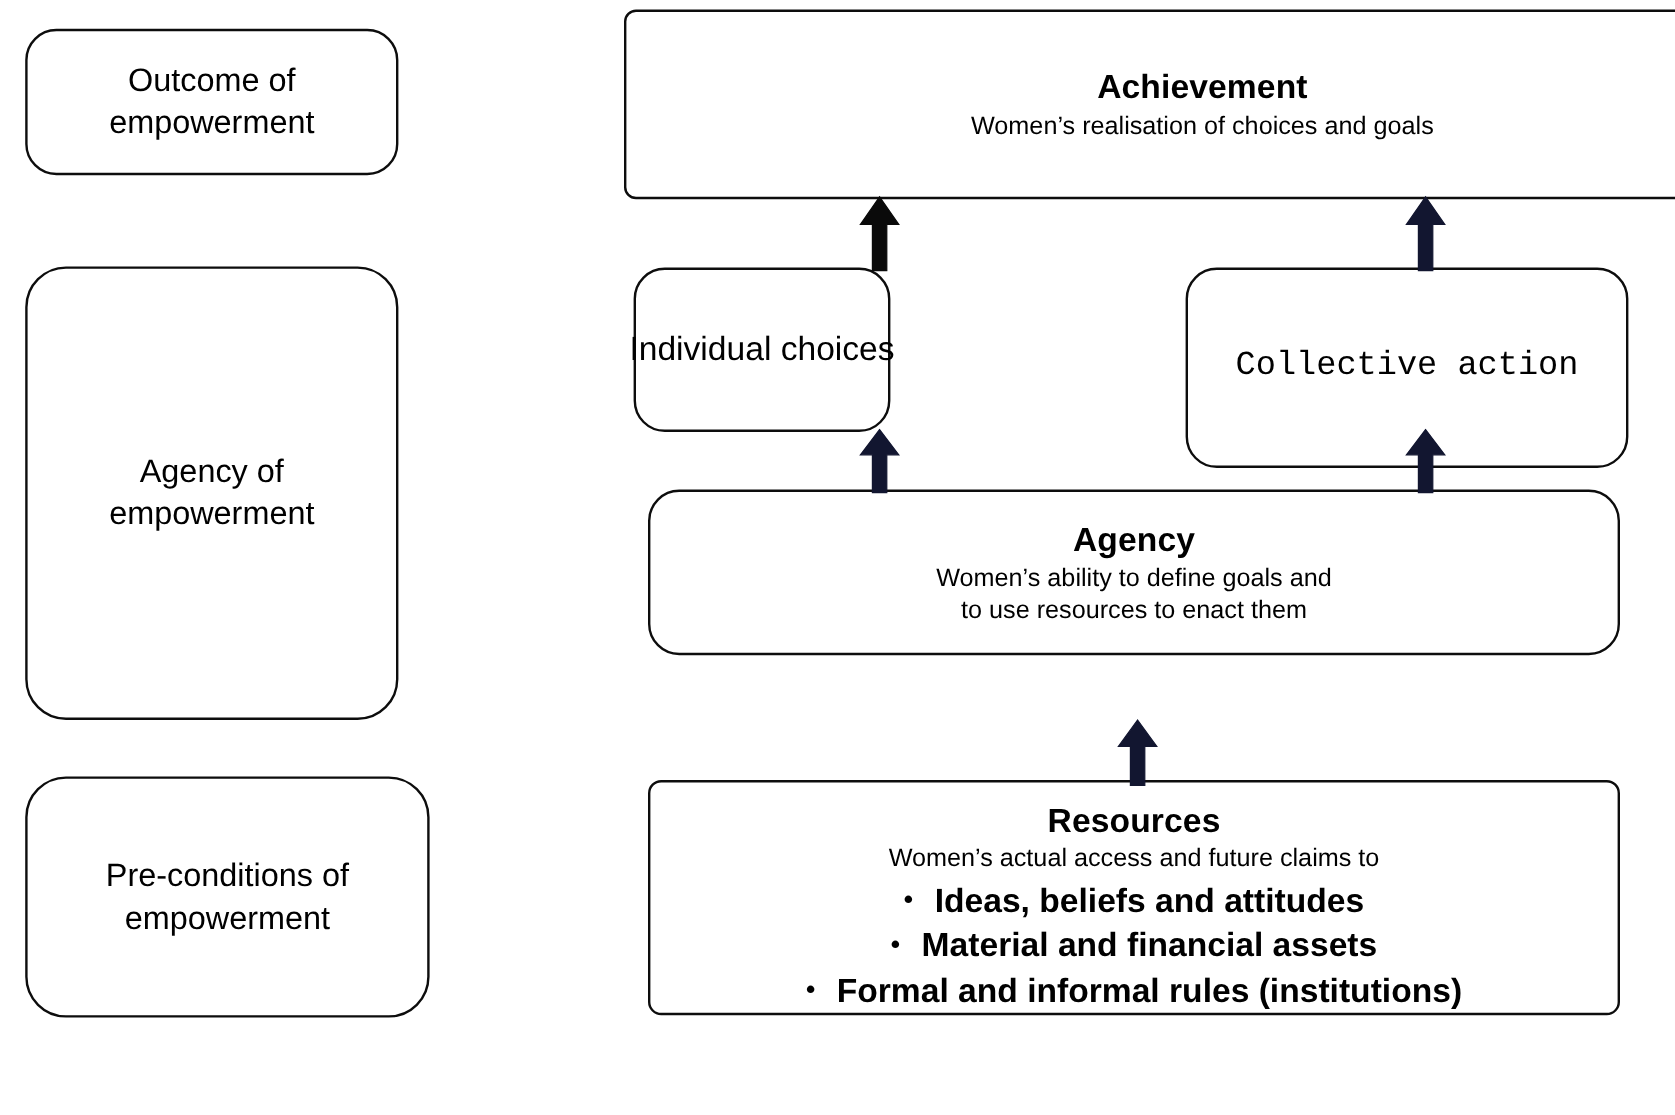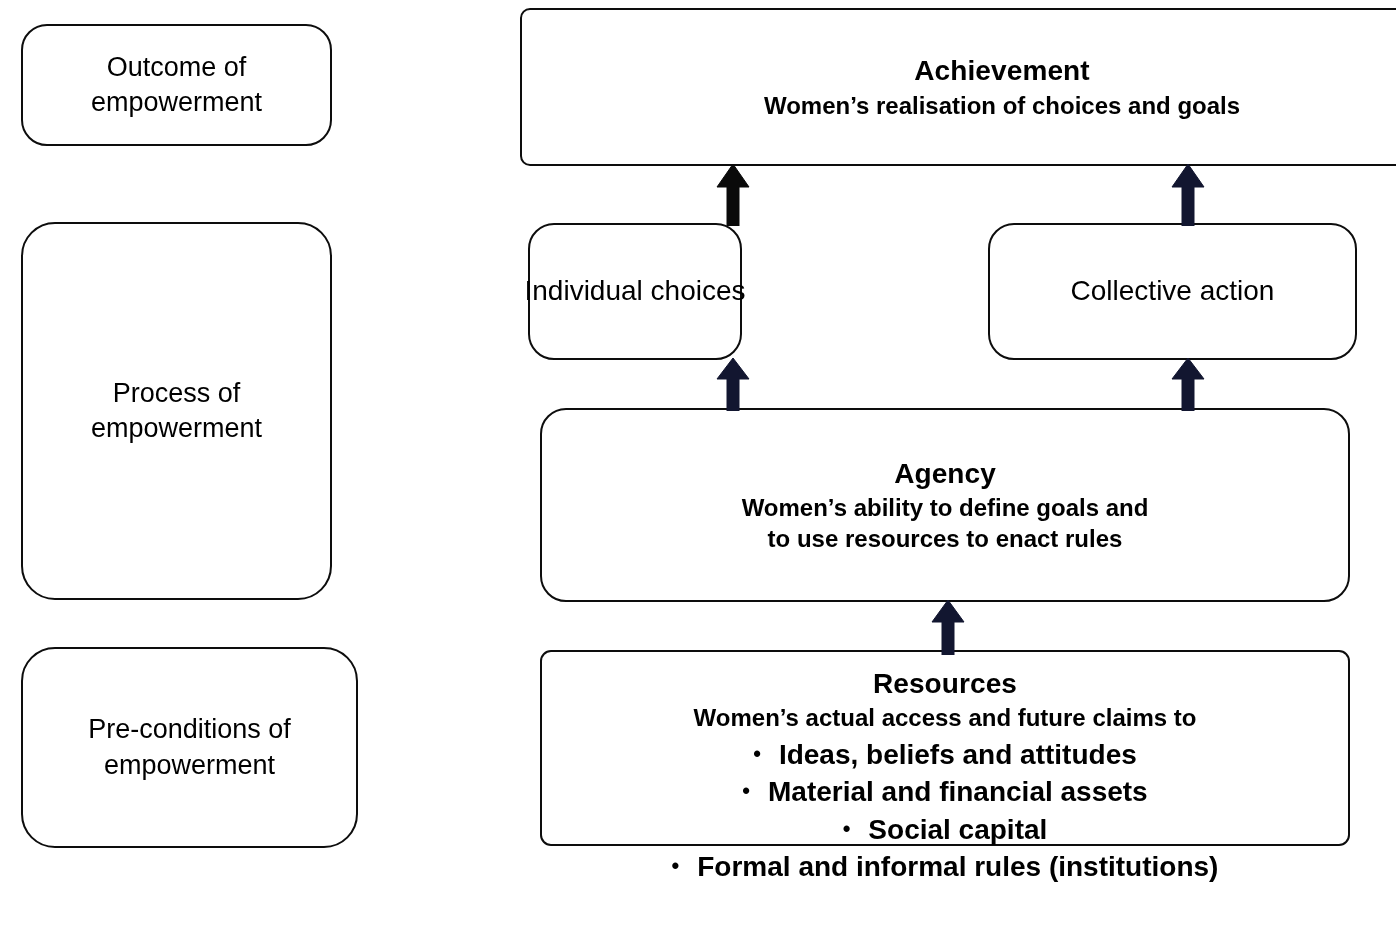--- a/index.html
+++ b/index.html
@@ -49,22 +49,22 @@
 
   
   .node-title {
     font-size: 28px;
     font-weight: 700;
     letter-spacing: 0.1px;
     margin: 0;
     white-space: nowrap;
   }
   .node-sub {
-    font-size: 24px;
-    font-weight: 700;
+    font-size: 21px;
+    font-weight: 400;
     margin: 0;
     white-space: nowrap;
   }
   .node-plain {
     font-size: 28px;
     font-weight: 400;
     white-space: nowrap;
   }
 
   
@@ -98,60 +98,57 @@
 <body>
 
 <div id="canvas">
 
   <div class="box side-box" style="left:21px; top:24px; width:311px; height:122px;">
     <span class="label-line">Outcome of</span>
     <span class="label-line">empowerment</span>
   </div>
 
   <div class="box side-box tall" style="left:21px; top:222px; width:311px; height:378px;">
-    <span class="label-line">Process of</span>
+    <span class="label-line">Agency of</span>
     <span class="label-line">empowerment</span>
   </div>
 
   <div class="box side-box tall" style="left:21px; top:647px; width:337px; height:201px;">
     <span class="label-line">Pre-conditions of</span>
     <span class="label-line">empowerment</span>
   </div>
 
   <div class="box" style="left:520px; top:8px; width:964px; height:158px;border-radius:10px;">
     <span class="node-title">Achievement</span>
     <span class="node-sub">Women’s realisation of choices and goals</span>
   </div>
 
   <div class="box" style="left:528px; top:223px; width:214px; height:137px;">
     <span class="node-plain">Individual choices</span>
   </div>
 
-  <div class="box" style="left:988px; top:223px; width:369px; height:137px;">
+  <div class="box" style="left:988px; top:223px; width:369px; height:167px;font-family:Liberation Mono, monospace;">
     <span class="node-plain">Collective action</span>
   </div>
 
-  <div class="box" style="left:540px; top:408px; width:810px; height:194px;">
+  <div class="box" style="left:540px; top:408px; width:810px; height:138px;">
     <span class="node-title">Agency</span>
     <span class="node-sub">Women’s ability to define goals and</span>
-    <span class="node-sub">to use resources to enact rules</span>
+    <span class="node-sub">to use resources to enact them</span>
   </div>
 
   <div class="box" style="left:540px; top:650px; width:810px; height:196px; justify-content:flex-start; padding-top:14px;border-radius:11px;">
     <span class="node-title">Resources</span>
     <span class="node-sub">Women’s actual access and future claims to</span>
     <ul class="bullets">
       <li>
         <span class="bullet-glyph">•</span><span>Ideas, beliefs and attitudes</span>
       </li>
       <li>
         <span class="bullet-glyph">•</span><span>Material and financial assets</span>
-      </li>
-      <li>
-        <span class="bullet-glyph">•</span><span>Social capital</span>
       </li>
       <li>
         <span class="bullet-glyph">•</span><span>Formal and informal rules (institutions)</span>
       </li>
     </ul>
   </div>
 
   <div class="arrow" style="left:710px; top:163px; width:46px; height:63px;">
     <svg width="46" height="63" viewBox="0 0 46 63">
       <polygon points="23,1 39,24 29,24 29,63 17,63 17,24 7,24" fill="#0a0a0a" stroke="#0a0a0a" stroke-width="1"></polygon>

